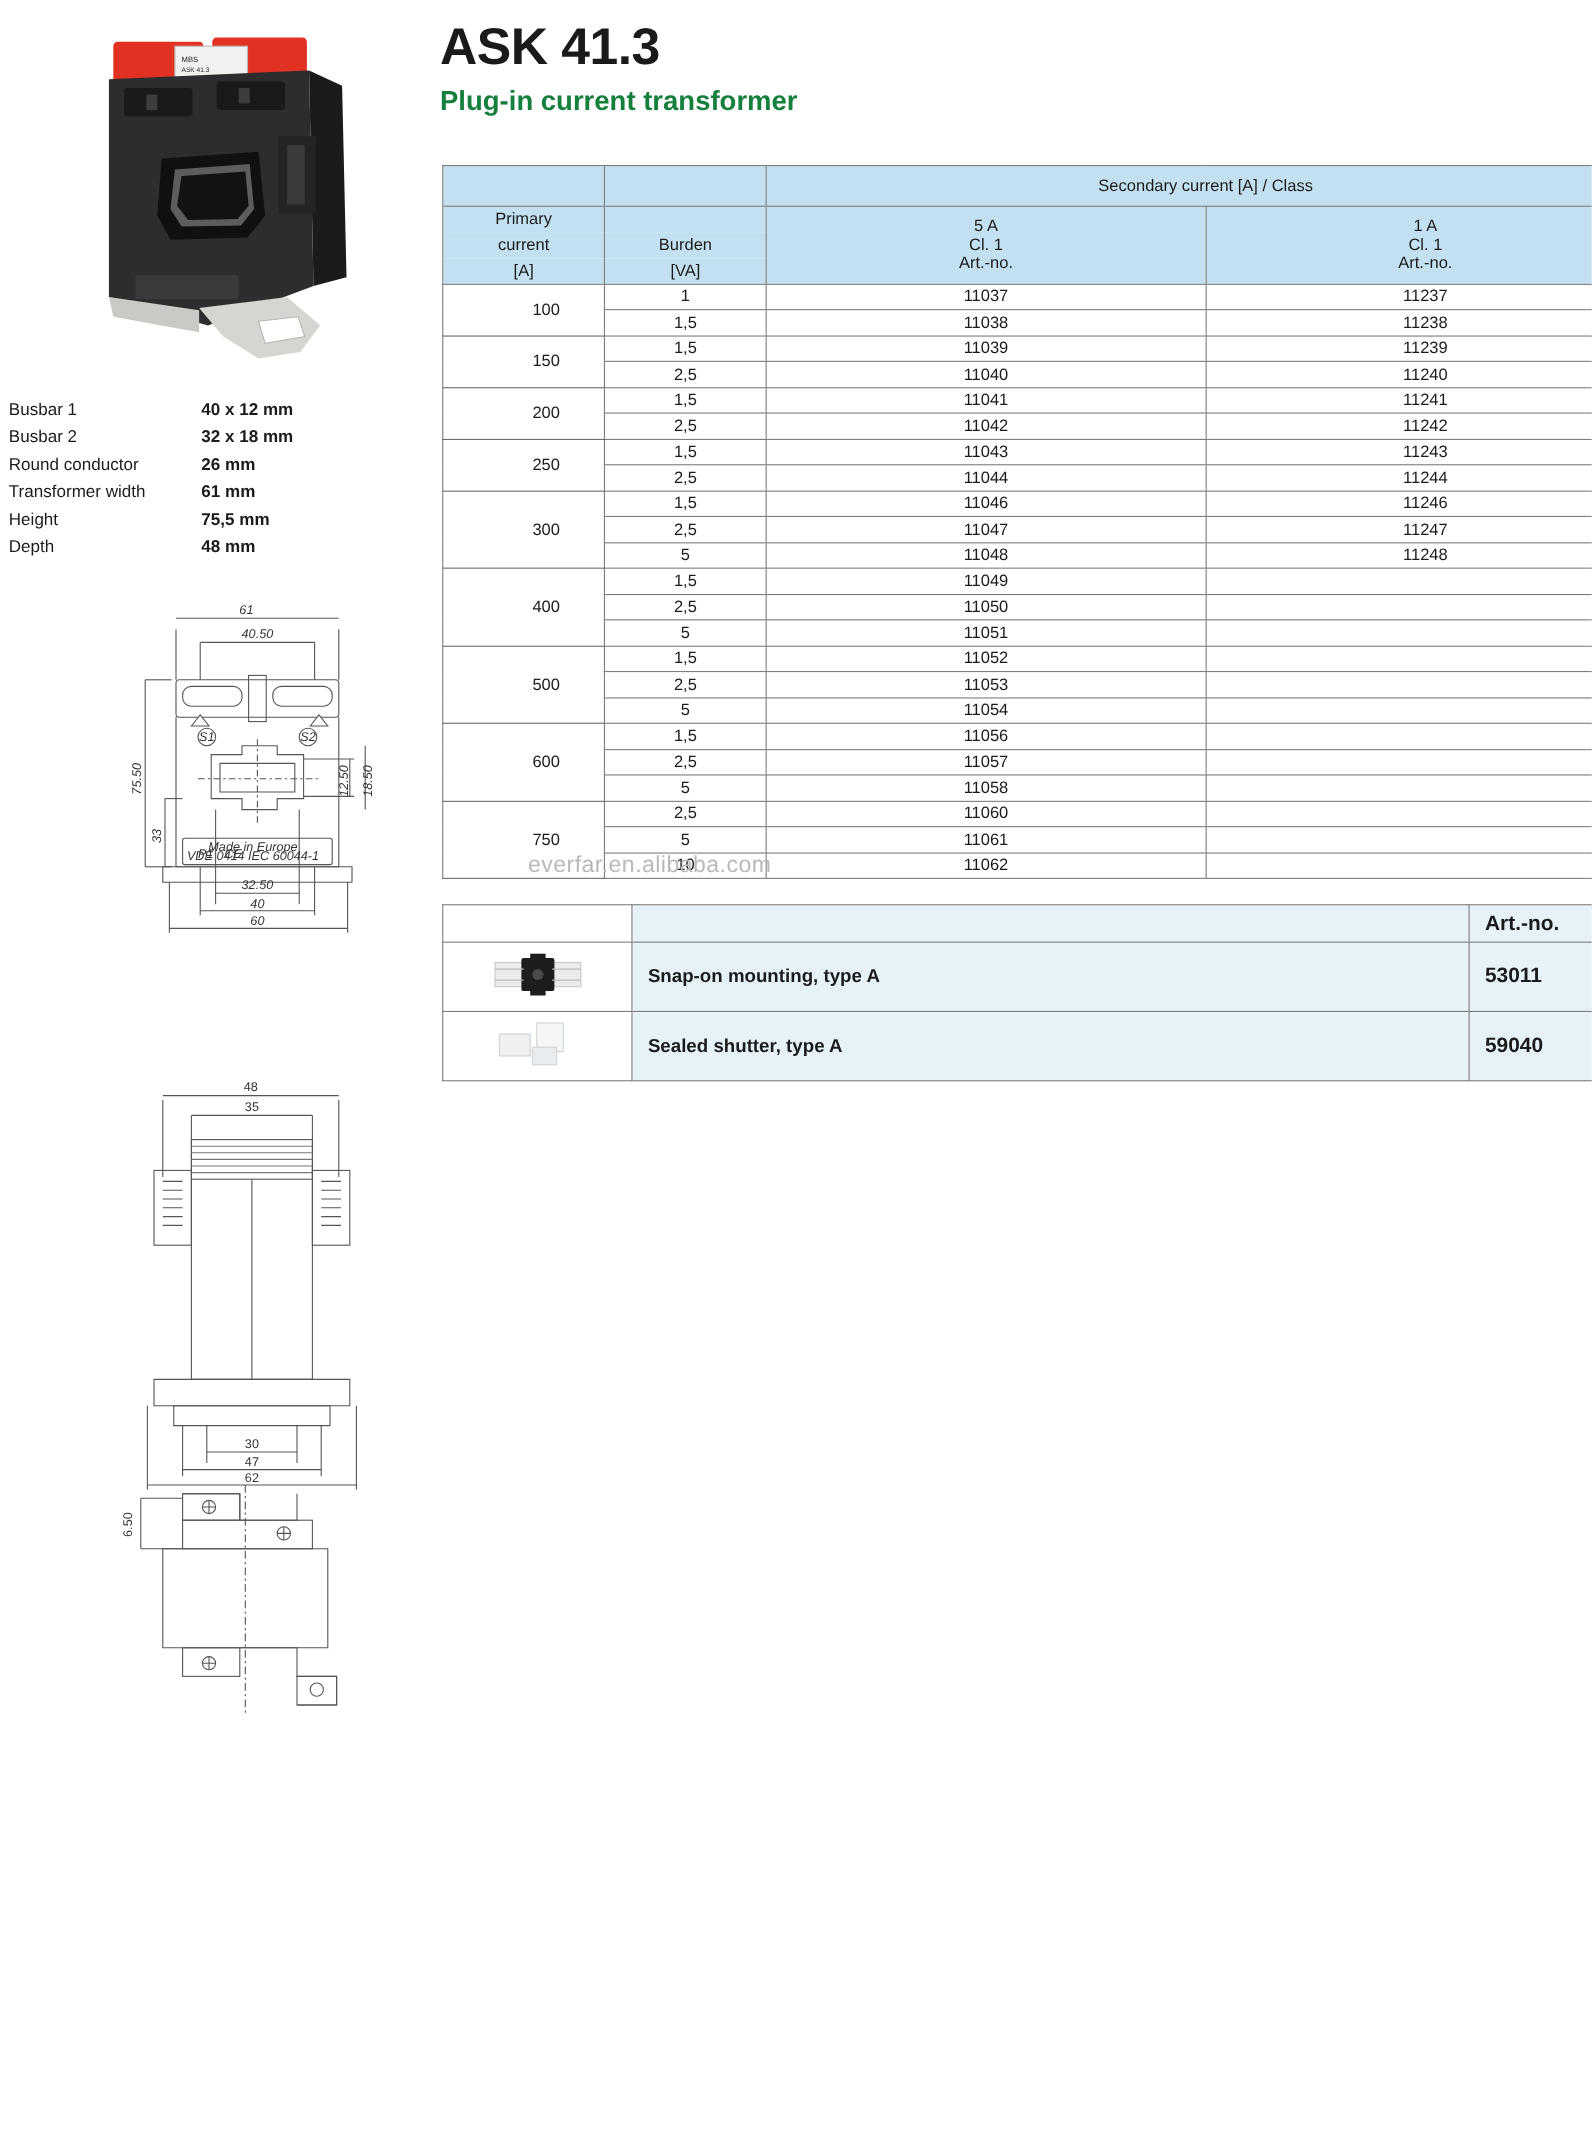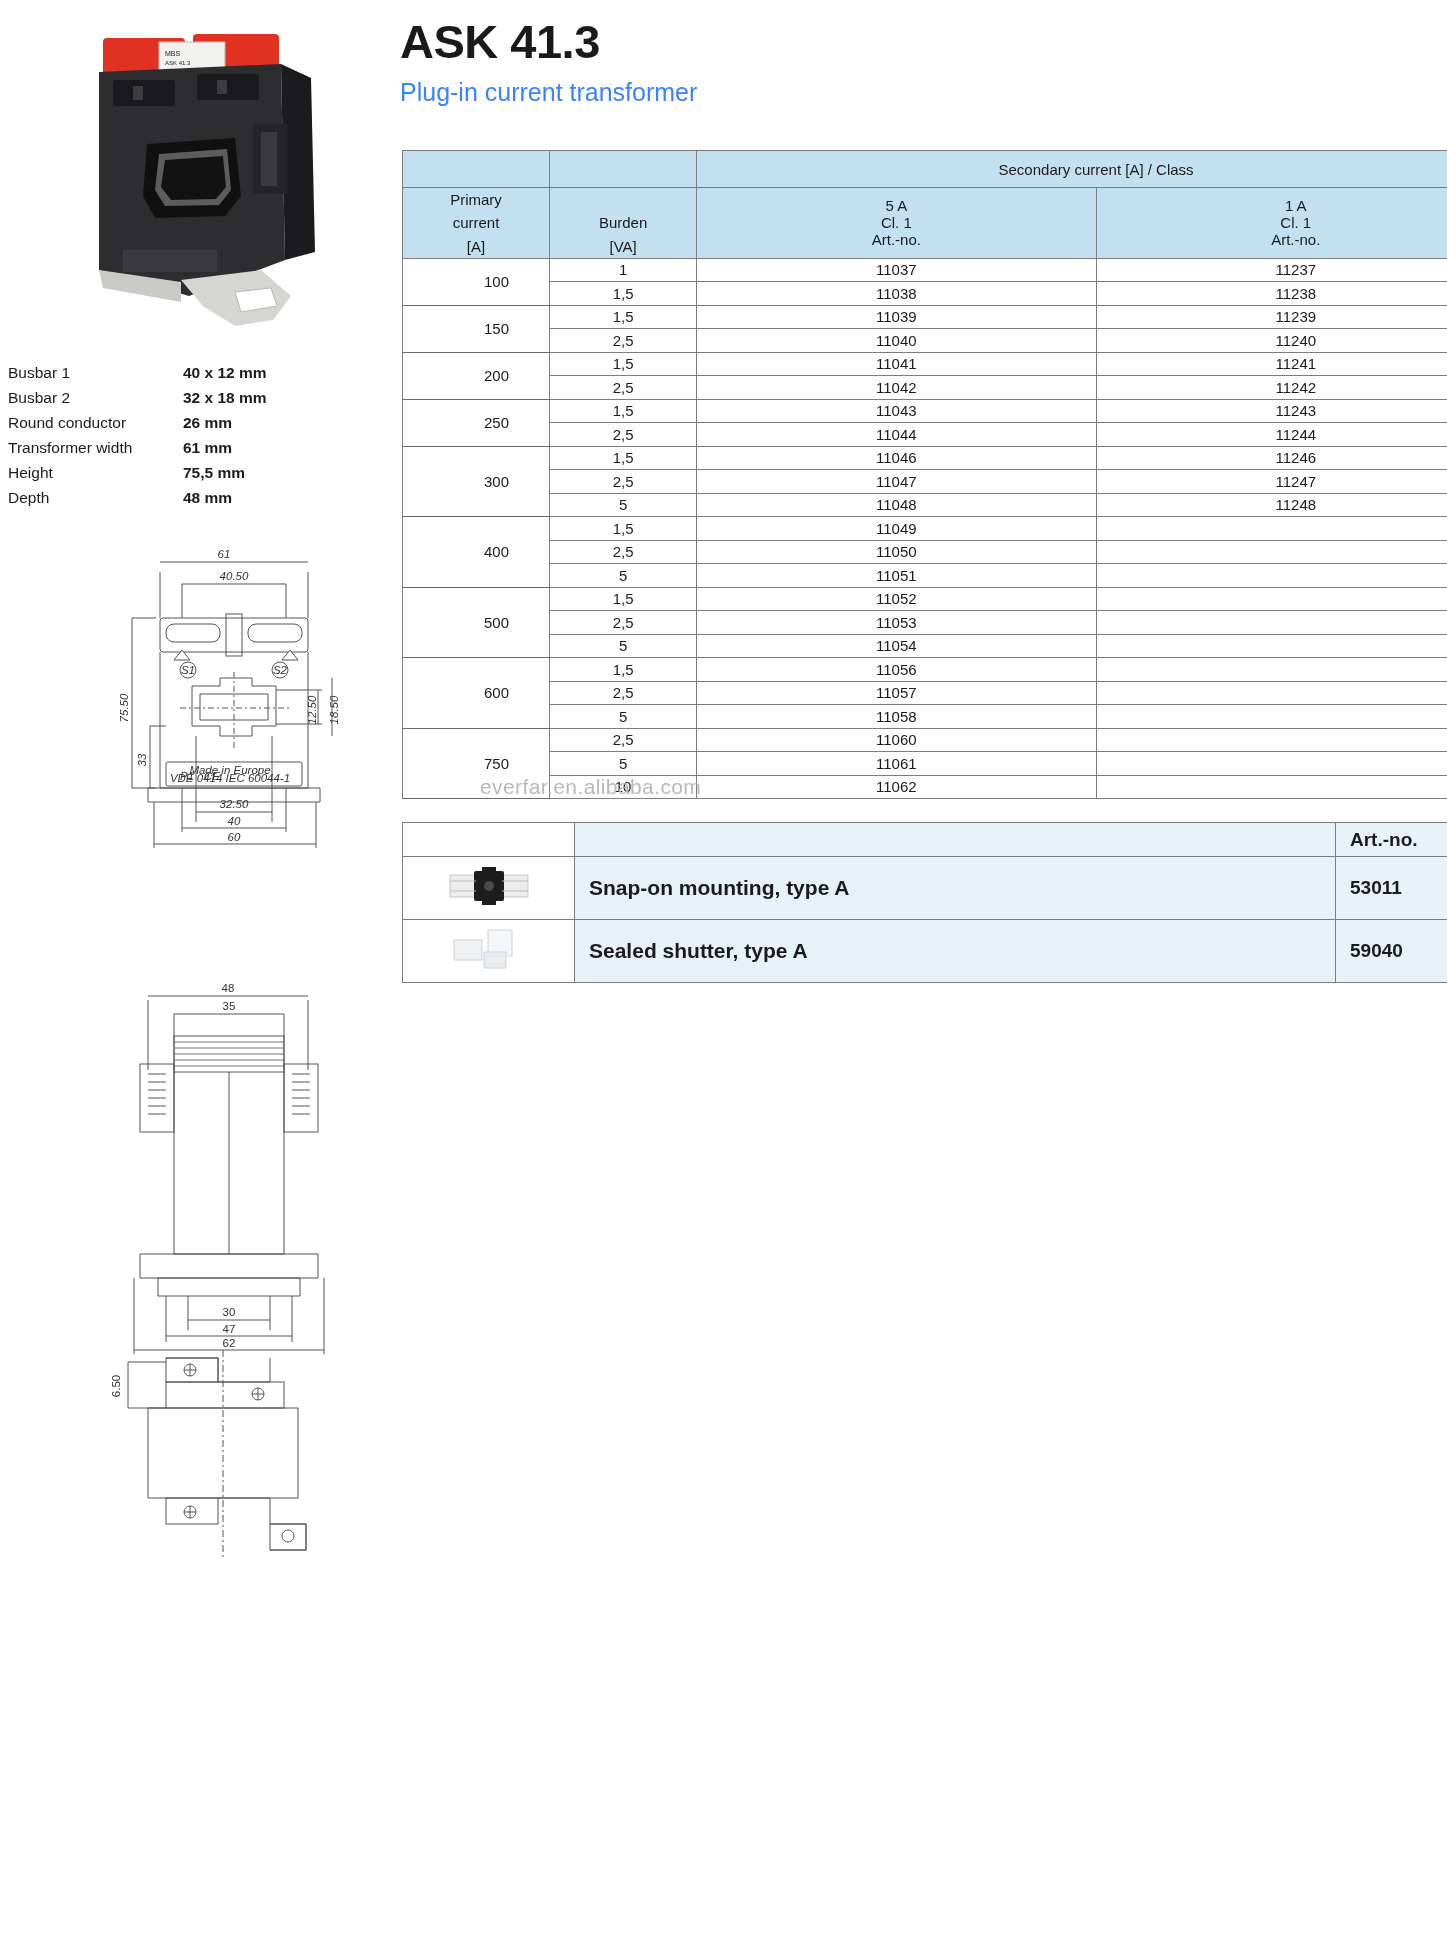--- a/index.html
+++ b/index.html
@@ -31,21 +31,21 @@
   #draw-side  { left:70px; top:930px;margin-top:48px; }
   #draw-bottom{ left:70px; top:1330px; }
 
   .title {
     position:absolute; left:400px; top:14px;
     font-size:47px; font-weight:bold; letter-spacing:-0.5px;
     color:#1a1a1a;
   }
   .subtitle {
     position:absolute; left:400px; top:78px;
-    font-size:25px; color:#3b82f6; font-weight:400;
+    font-size:25px; color:#15803d; font-weight:700;
   }
 
   
   table { border-collapse: collapse; }
   #main-table {
     position:absolute; left:402px; top:150px;
     width:1094px; font-size:15px;
   }
   #main-table th, #main-table td {
     border:1px solid #7d7d7d;
@@ -73,21 +73,21 @@
     position:absolute; left:402px; top:822px;
     width:1094px; font-size:17px;
   }
   #acc-table td, #acc-table th {
     border:1px solid #7d7d7d; padding:0 14px; font-weight:400;
   }
   #acc-table .acc-hdr { height:34px; background:#ffffff; }
   #acc-table .acc-hdr .shade { background:#e7f1f8; }
   #acc-table .acc-row { height:63px; }
   #acc-table .c-img   { width:172px; text-align:center; padding:0; background:#fff; }
-  #acc-table .c-name  { background:#e7f1f8; font-weight:bold; font-size:21px;margin-left:28px; }
+  #acc-table .c-name  { background:#e7f1f8; font-weight:bold; font-size:17px;margin-left:28px; }
   #acc-table .c-art   { width:160px; background:#e7f1f8; font-weight:bold; font-size:19px; }
   #acc-table .c-art-h { width:160px; background:#e7f1f8; font-weight:bold; font-size:19px; height:34px; }
 
   .watermark {
     position:absolute; left:480px; top:775px;
     font-size:21px; color:#b9b9b9; letter-spacing:0.4px;
     pointer-events:none;
   }
   .dim-txt { font-family:"Liberation Sans", sans-serif; font-size:11.5px; fill:#333; }
 </style>

